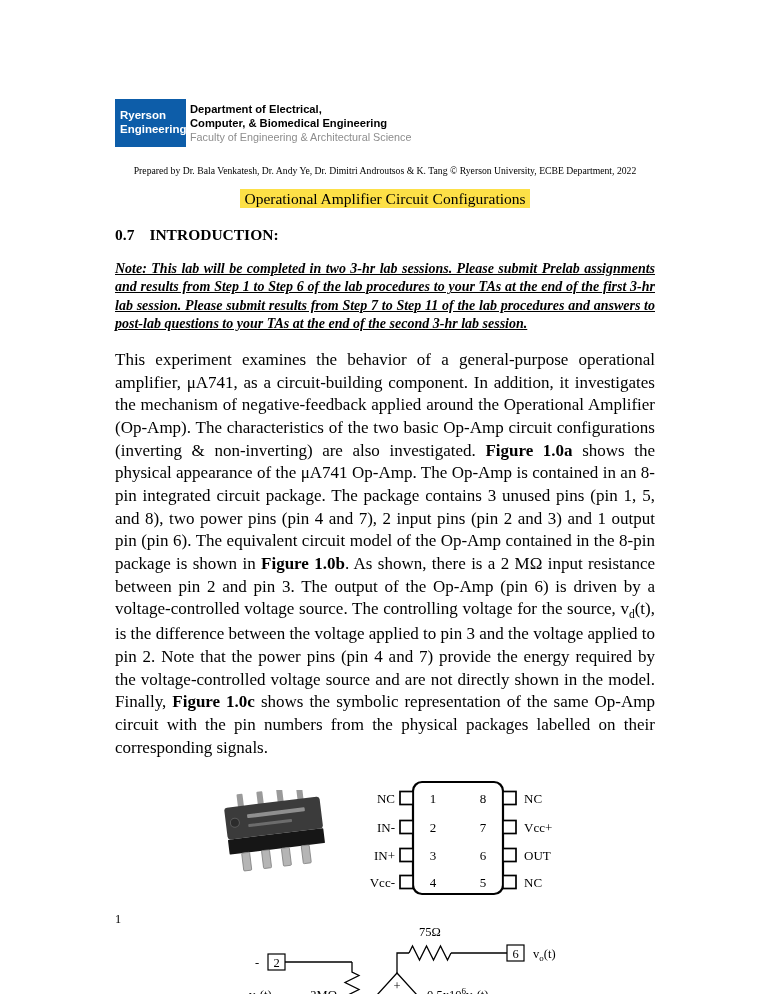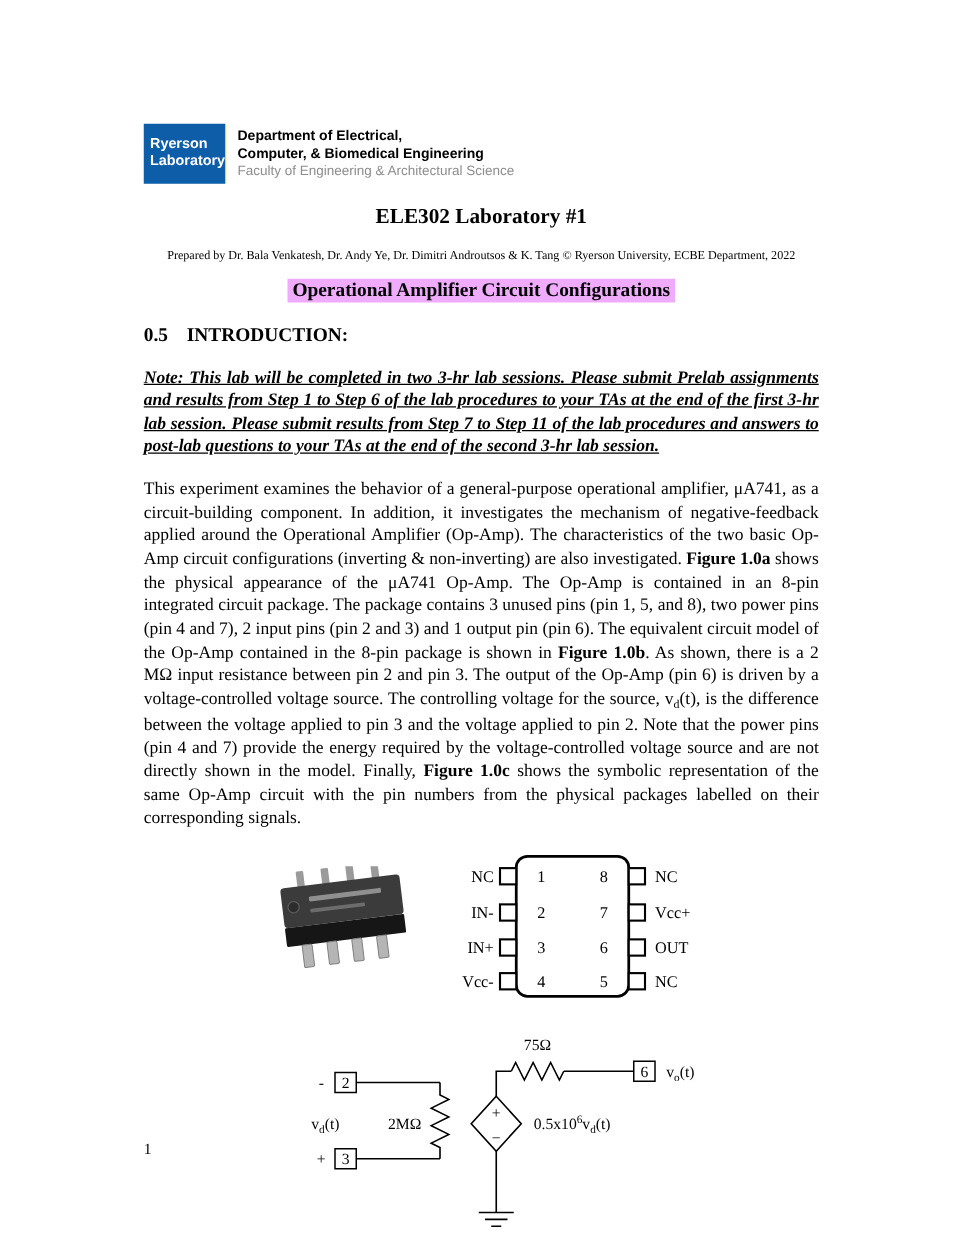--- a/index.html
+++ b/index.html
@@ -20,30 +20,30 @@
     padding-left: 5px; line-height: 1.18;
   }
   .logo-yellow { width: 12px; background: #ffd400; }
   .dept { font-family: "Liberation Sans", sans-serif; padding-top: 3px; }
   .dept-line { font-weight: bold; font-size: 11.2px; line-height: 1.25; }
   .faculty { color: #8d8d8d; font-size: 10.8px; margin-top: 1px; }
 
   .doc-title { text-align: center; font-size: 17px; font-weight: bold; margin-top: 14px; }
   .prepared { text-align: center; font-size: 9.7px; margin-top: 16px; }
   .subtitle-wrap { text-align: center; margin-top: 14px; }
-  .subtitle { background: #f0abfc; font-size: 15.5px; font-weight: bold; padding: 1px 4px; }
+  .subtitle { background: #fde047; font-size: 15.5px; font-weight: normal; padding: 1px 4px; }
 
   .section-heading { margin-top: 18px; font-size: 15.5px; font-weight: bold; }
   .sec-num { display: inline-block; margin-right: 15px; }
 
   .note {
     margin-top: 16px; font-size: 14px; font-weight: bold; font-style: italic;
     text-decoration: underline; text-align: justify; line-height: 1.32;
   }
-  .body-par { margin-top: 15px; font-size: 14px; text-align: justify; line-height: 1.335; }
+  .body-par { margin-top: 15px; font-size: 17px; text-align: justify; line-height: 1.335; }
   .body-par sub, .caption sub { font-size: 0.68em; }
   .b { font-weight: bold; }
 
   .figure-a { display: flex; align-items: flex-start; margin-top: 12px; }
   .chip-wrap { margin-left: 95px; margin-top: 14px; }
   .pindiag-wrap { margin-left: 28px; }
 
   .caption { text-align: center; font-size: 12.4px; margin-top: 8px; }
 
   .figure-b { margin-top: 8px; margin-left: 122px; }
@@ -59,39 +59,38 @@
 </head>
 <body>
 
 <div class="page">
   <div class="content">
 
     <div class="logo-row">
       <div class="logo">
         <div class="logo-blue">
           <span>Ryerson</span>
-          <span>Laboratory</span>
+          <span>Engineering</span>
         </div>
         <div class="logo-yellow"></div>
       </div>
       <div class="dept">
         <div class="dept-line">Department of Electrical,</div>
         <div class="dept-line">Computer, &amp; Biomedical Engineering</div>
         <div class="faculty">Faculty of Engineering &amp; Architectural Science</div>
       </div>
     </div>
 
-    <div class="doc-title">ELE302 Laboratory #1</div>
     <div class="prepared">Prepared by Dr. Bala Venkatesh, Dr. Andy Ye, Dr. Dimitri Androutsos &amp; K. Tang © Ryerson University, ECBE Department, 2022</div>
     <div class="subtitle-wrap">
       <span class="subtitle">Operational Amplifier Circuit Configurations</span>
     </div>
 
     <div class="section-heading">
-      <span class="sec-num">0.5</span><span>INTRODUCTION:</span>
+      <span class="sec-num">0.7</span><span>INTRODUCTION:</span>
     </div>
 
     <p class="note">Note: This lab will be completed in two 3-hr lab sessions. Please submit Prelab assignments and results from Step 1 to Step 6 of the lab procedures to your TAs at the end of the first 3-hr lab session. Please submit results from Step 7 to Step 11 of the lab procedures and answers to post-lab questions to your TAs at the end of the second 3-hr lab session.</p>
 
     <p class="body-par"><span>This experiment examines the behavior of a general-purpose operational amplifier, μA741, as a circuit-building component. In addition, it investigates the mechanism of negative-feedback applied around the Operational Amplifier (Op-Amp). The characteristics of the two basic Op-Amp circuit configurations (inverting &amp; non-inverting) are also investigated. </span><span class="b">Figure 1.0a</span><span> shows the physical appearance of the μA741 Op-Amp. The Op-Amp is contained in an 8-pin integrated circuit package. The package contains 3 unused pins (pin 1, 5, and 8), two power pins (pin 4 and 7), 2 input pins (pin 2 and 3) and 1 output pin (pin 6). The equivalent circuit model of the Op-Amp contained in the 8-pin package is shown in </span><span class="b">Figure 1.0b</span><span>. As shown, there is a 2 MΩ input resistance between pin 2 and pin 3. The output of the Op-Amp (pin 6) is driven by a voltage-controlled voltage source. The controlling voltage for the source, v</span><sub>d</sub><span>(t), is the difference between the voltage applied to pin 3 and the voltage applied to pin 2. Note that the power pins (pin 4 and 7) provide the energy required by the voltage-controlled voltage source and are not directly shown in the model. Finally, </span><span class="b">Figure 1.0c</span><span> shows the symbolic representation of the same Op-Amp circuit with the pin numbers from the physical packages labelled on their corresponding signals.</span></p>
 
     <div class="figure-a">
       <div class="chip-wrap">
         <svg viewBox="0 0 125 105" width="125" height="105">
           <g transform="translate(14,18) rotate(-7)">

